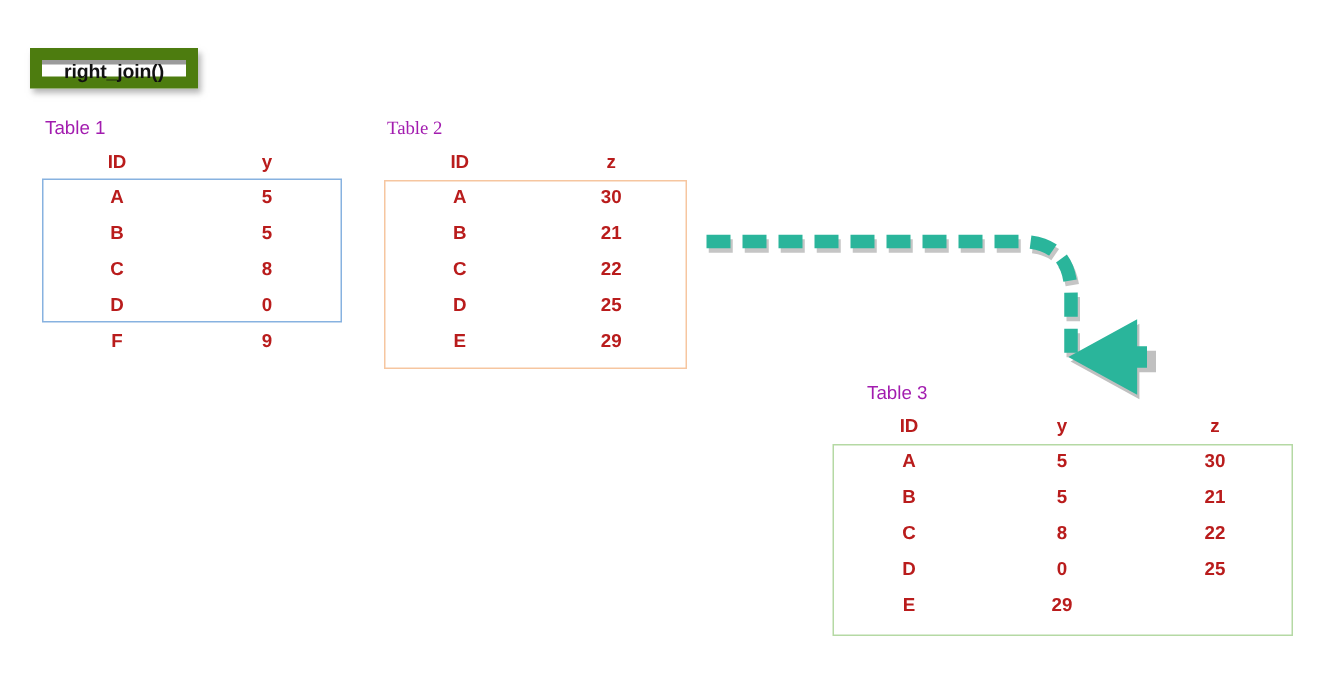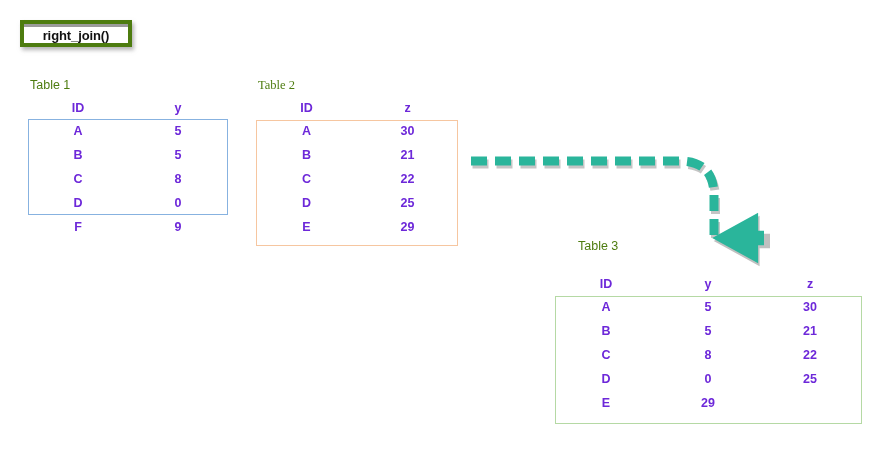--- a/index.html
+++ b/index.html
@@ -21,25 +21,25 @@
     left: 0;
     top: 0;
     width: 896px;
     height: 453px;
   }
 
   
   .title-box {
     position: absolute;
     left: 20px;
-    top: 20px;
+    top: 32px;
     width: 112px;
     height: 27px;
     box-sizing: border-box;
-    border: 4px solid #4d7c0f;
+    border: 8px solid #4d7c0f;
     background: #ffffff;
     box-shadow: 2px 3px 4px rgba(120,120,120,0.55);
   }
   .title-box .inner-shade {
     position: absolute;
     left: 0;
     top: 0;
     right: 0;
     height: 3px;
     background: #8a8a8a;
@@ -60,29 +60,29 @@
     letter-spacing: -0.1px;
   }
 
   
   .table-block {
     position: absolute;
   }
   .table-caption {
     position: absolute;
     font-size: 12.5px;
-    color: #4d7c0f;
+    color: #a21caf;
     white-space: nowrap;
   }
   .grid {
     position: absolute;
     display: grid;
     font-size: 12.5px;
     font-weight: bold;
-    color: #6d28d9;
+    color: #b91c1c;
   }
   .grid .cell {
     display: flex;
     align-items: center;
     justify-content: center;
     height: 24px;
     line-height: 24px;
     white-space: nowrap;
   }
   .grid .cell.header {
@@ -167,21 +167,21 @@
       <div class="cell">25</div>
 
       <div class="cell">E</div>
       <div class="cell">29</div>
     </div>
 
     <div class="outline orange" style="left:256px; top:120px; width:202px; height:126px;"></div>
   </div>
 
   <div class="table-block">
-    <div class="table-caption" style="left:578px; top:239px;">Table 3</div>
+    <div class="table-caption" style="left:578px; top:255px;">Table 3</div>
 
     <div class="grid" style="left:555px; top:274px; grid-template-columns:102px 102px 102px;">
       <div class="cell header">ID</div>
       <div class="cell header">y</div>
       <div class="cell header">z</div>
 
       <div class="cell">A</div>
       <div class="cell">5</div>
       <div class="cell">30</div>
 

